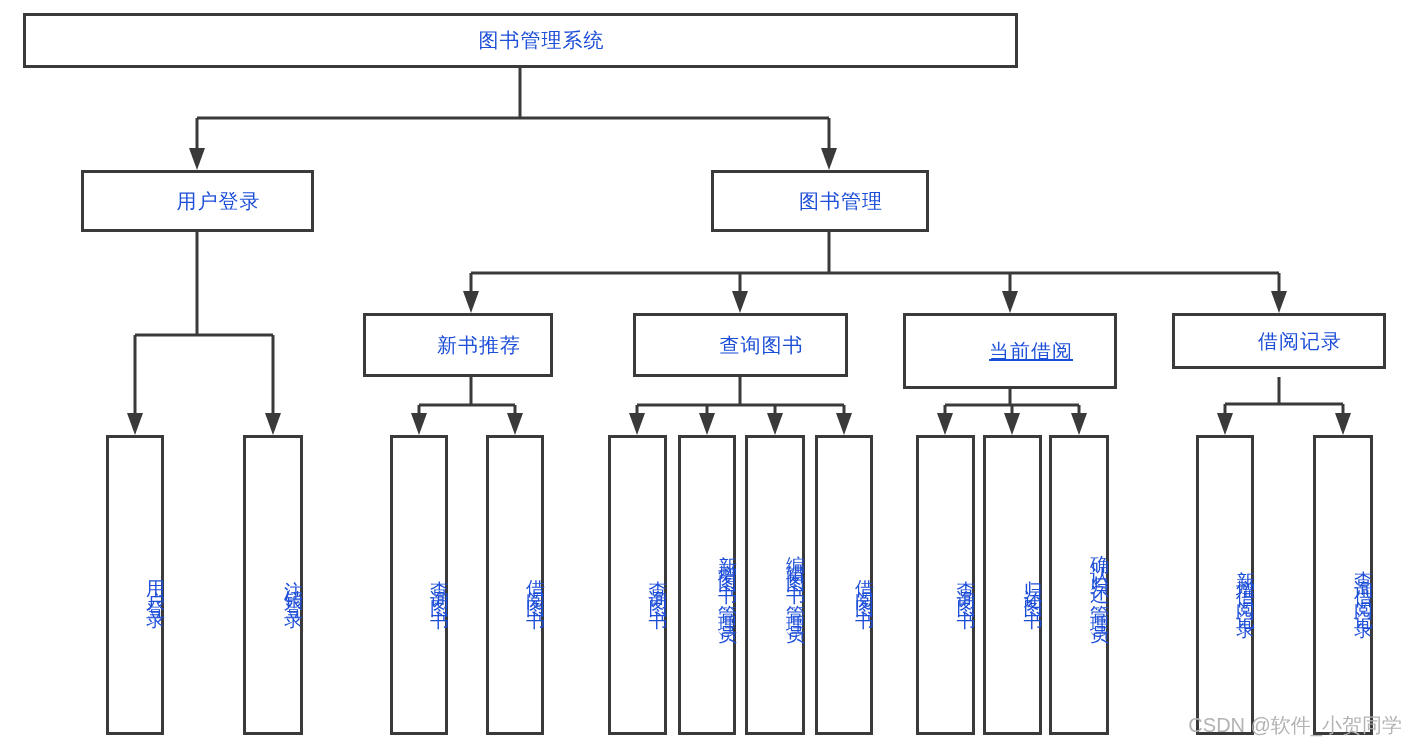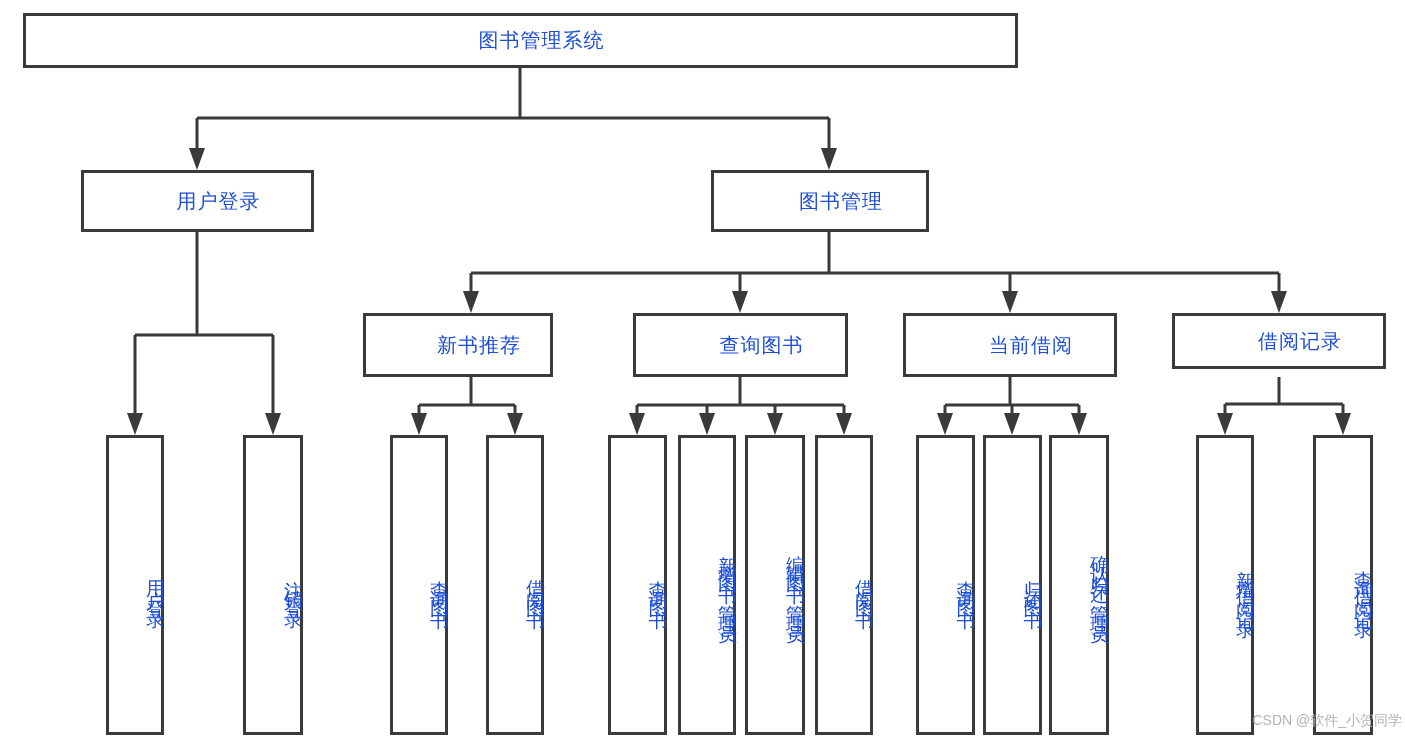--- a/index.html
+++ b/index.html
@@ -51,21 +51,21 @@
     letter-spacing: 10px;
     line-height: 1;
     white-space: nowrap;
   }
   .watermark {
     position: absolute;
     left: 1160px;
     top: 712px;
     width: 242px;
     text-align: right;
-    font-size: 14px;
+    font-size: 20px;
     color: #b3b3b3;
     white-space: nowrap;
     z-index: 3;
   }
 </style>
 </head>
 <body>
 
 <div class="canvas">
 
@@ -100,21 +100,21 @@
     </g>
   </svg>
 
   <div class="box hbox" style="left:23px; top:13px; width:995px; height:55px;">图书管理系统</div>
 
   <div class="box hbox" style="left:81px; top:170px; width:233px; height:62px;">用户登录</div>
   <div class="box hbox" style="left:711px; top:170px; width:218px; height:62px;">图书管理</div>
 
   <div class="box hbox" style="left:363px; top:313px; width:190px; height:64px;">新书推荐</div>
   <div class="box hbox" style="left:633px; top:313px; width:215px; height:64px;">查询图书</div>
-  <div class="box hbox" style="left:903px; top:313px; width:214px; height:64px;">当前借阅</div>
+  <div class="box hbox" style="left:903px; top:313px; width:214px; height:76px;text-decoration:underline;">当前借阅</div>
   <div class="box hbox" style="left:1172px; top:313px; width:214px; height:56px;">借阅记录</div>
 
   <div class="box leaf" style="left:106px; width:58px;">
     <span class="vtext">用户登录</span>
   </div>
   <div class="box leaf" style="left:243px; width:60px;">
     <span class="vtext">注销登录</span>
   </div>
 
   <div class="box leaf" style="left:390px; width:58px;">

